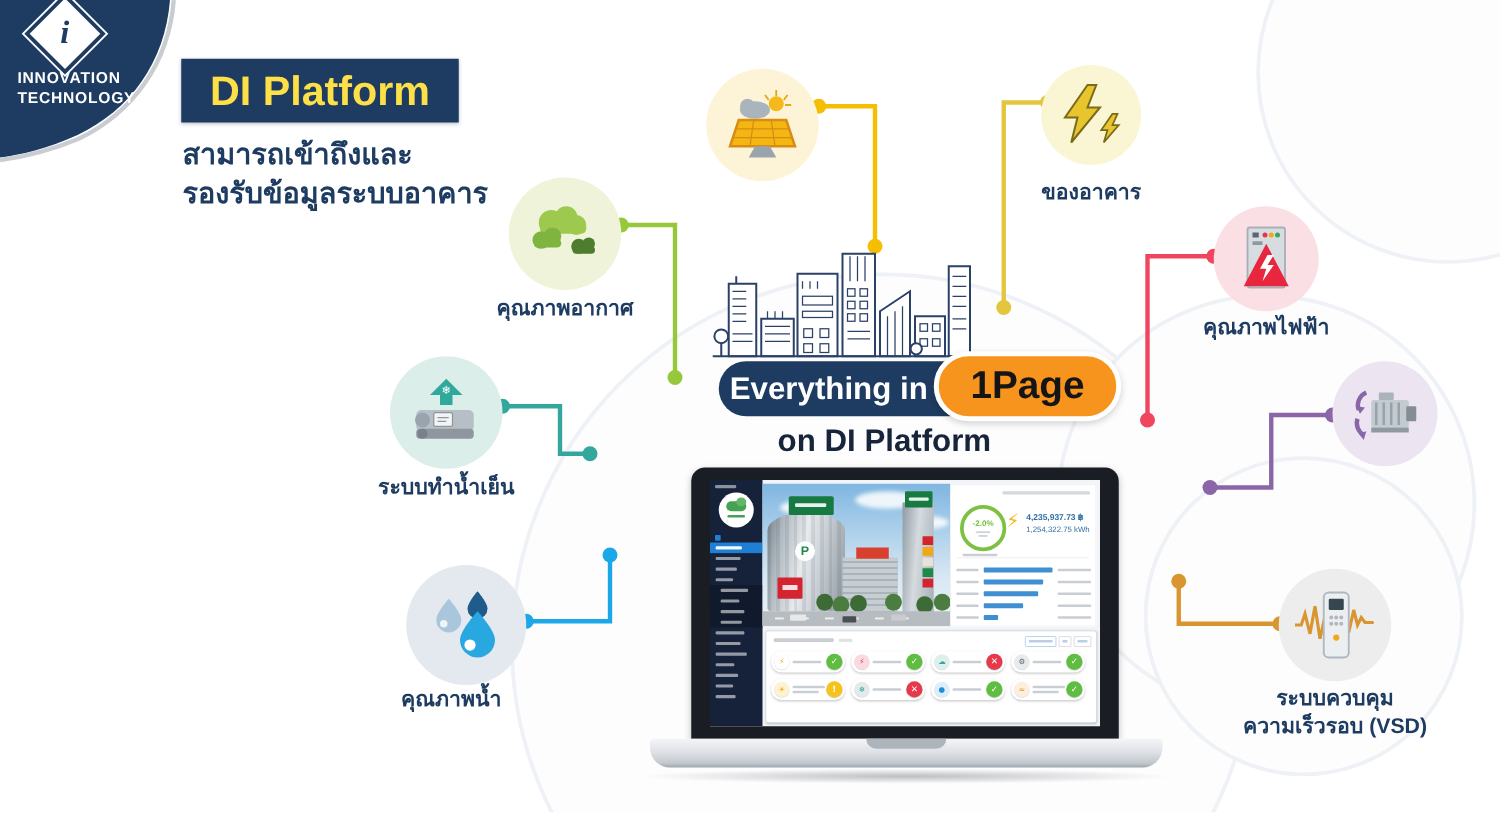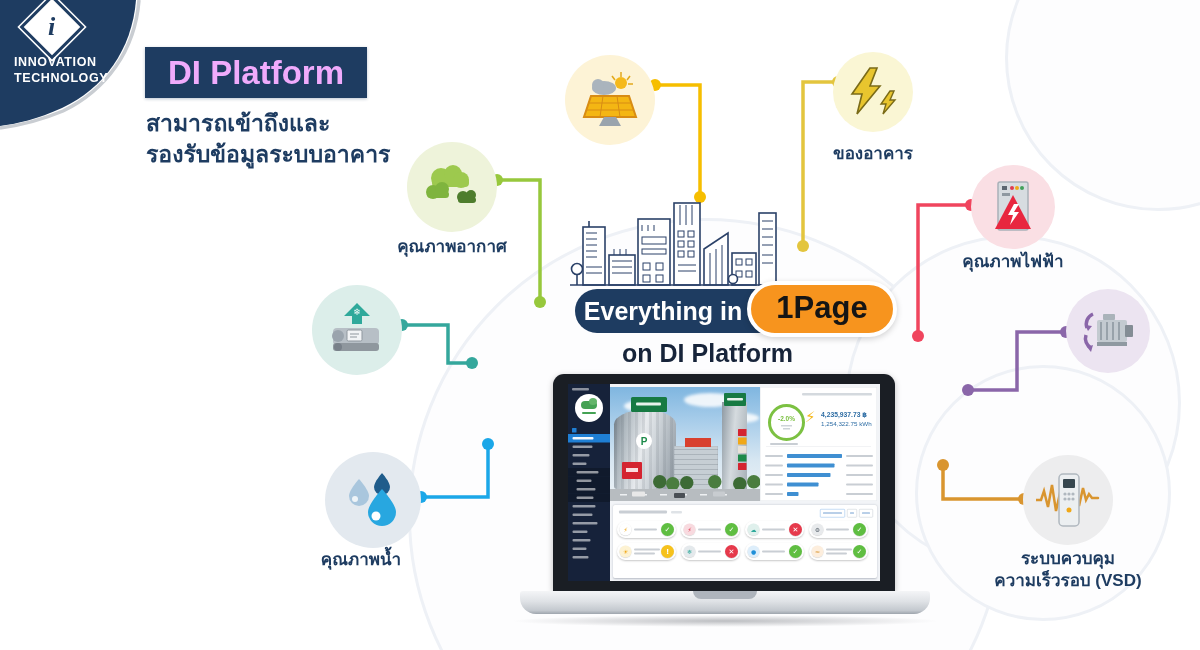--- a/index.html
+++ b/index.html
@@ -20,21 +20,21 @@
   .corner{position:absolute;left:0;top:0;width:170px;height:140px;z-index:2;}
   .brand-text{position:absolute;left:14px;top:55px;color:#fff;font-weight:bold;
       font-size:12.5px;letter-spacing:.6px;line-height:1.25;z-index:3;}
   .logo-diamond{position:absolute;left:32px;top:7px;width:40px;height:40px;transform:rotate(45deg);
       background:#fff;box-shadow:0 0 0 3px #1e3c61,0 0 0 4.5px #ffffff;z-index:3;
       display:flex;align-items:center;justify-content:center;}
   .logo-i{transform:rotate(-45deg);font-family:"Liberation Serif","DejaVu Serif",serif;
       font-weight:bold;font-style:italic;font-size:26px;color:#1e3c61;line-height:1;}
 
   .title-box{position:absolute;left:145px;top:47px;width:222px;height:51px;background:#1e3c61;
-      color:#f0abfc;font-size:33px;font-weight:800;display:flex;align-items:center;justify-content:center;
+      color:#fde047;font-size:33px;font-weight:800;display:flex;align-items:center;justify-content:center;
       z-index:2;box-shadow:0 1px 3px rgba(30,60,97,.3);}
   .subtitle{position:absolute;left:146px;top:108px;font-size:23px;font-weight:600;color:#1e3c61;
       line-height:1.35;z-index:2;}
 
   
   .node{position:absolute;border-radius:50%;display:flex;align-items:center;justify-content:center;z-index:2;}
   .node svg{display:block;}
   .n-solar{left:565px;top:55px;width:90px;height:90px;background:#fdf3d6;}
   .n-energy{left:833px;top:52px;width:80px;height:80px;background:#faf6d4;}
   .n-air{left:407px;top:142px;width:90px;height:90px;background:#eef3da;}
@@ -342,20 +342,23 @@
 
   <div class="nlabel l-energy">
       <div>ของอาคาร</div>
     </div>
   <div class="nlabel l-air">
       <div>คุณภาพอากาศ</div>
     </div>
   <div class="nlabel l-electrical">
       <div>คุณภาพไฟฟ้า</div>
     </div>
+  <div class="nlabel l-chiller">
+      <div>ระบบทำน้ำเย็น</div>
+    </div>
   <div class="nlabel l-water">
       <div>คุณภาพน้ำ</div>
     </div>
   <div class="nlabel l-vsd">
       <div>ระบบควบคุม</div>
       <div>ความเร็วรอบ (VSD)</div>
     </div>
 
   <svg class="city" width="208" height="92" viewBox="0 0 208 92">
     <g stroke="#2b4168" stroke-width="1.6" fill="#fff">

